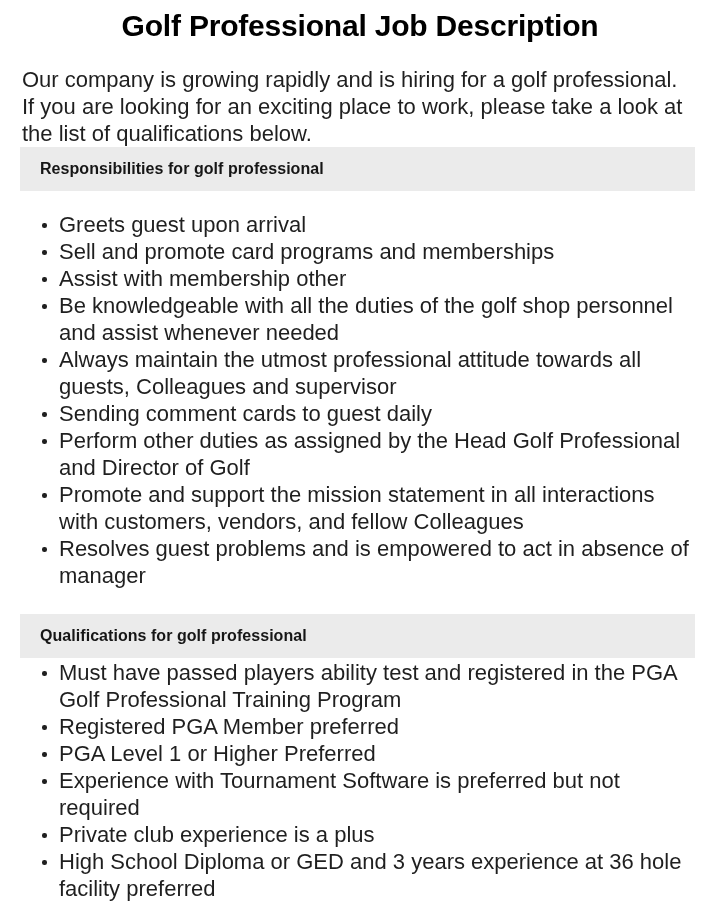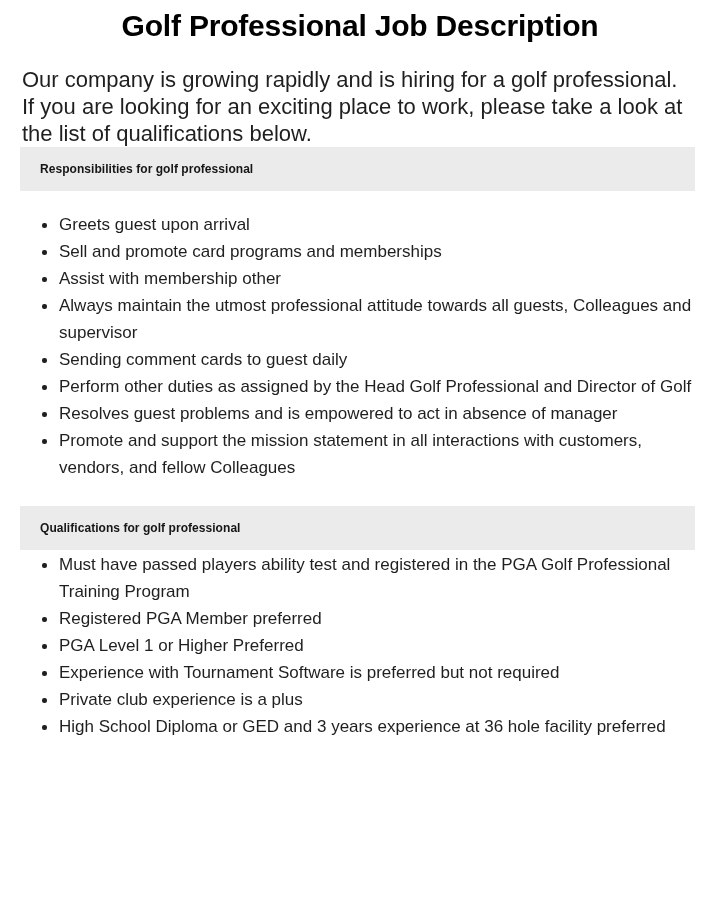--- a/index.html
+++ b/index.html
@@ -54,21 +54,21 @@
   .section-bar {
     background: #ebebeb;
     margin: 0 25px 0 20px;
     height: 44px;
     display: flex;
     align-items: center;
     box-sizing: border-box;
   }
   .section-bar-title {
     padding-left: 20px;
-    font-size: 12px;
+    font-size: 16px;
     font-weight: bold;
     color: #161616;
     line-height: 20px;
     letter-spacing: 0.05px;
   }
 
   
   .bullet-list {
     list-style: none;
     margin: 0;
@@ -77,21 +77,21 @@
   .bullet-list.first-list {
     padding-top: 20px;
   }
   .bullet-list.second-list {
     padding-top: 1px;
   }
   .bullet-item {
     position: relative;
     padding-left: 59px;
     padding-right: 26px;
-    font-size: 17px;
+    font-size: 22px;
     line-height: 27px;
     color: #1f1f1f;
     margin: 0;
   }
   .bullet-item::before {
     content: "";
     position: absolute;
     left: 42px;
     top: 12px;
     width: 4.5px;
@@ -112,25 +112,26 @@
   <p class="intro">Our company is growing rapidly and is hiring for a golf professional. If you are looking for an exciting place to work, please take a look at the list of qualifications below.</p>
 
   <div class="section">
     <div class="section-bar">
       <span class="section-bar-title">Responsibilities for golf professional</span>
     </div>
     <ul class="bullet-list first-list">
       <li class="bullet-item">Greets guest upon arrival</li>
       <li class="bullet-item">Sell and promote card programs and memberships</li>
       <li class="bullet-item">Assist with membership other</li>
+      <li class="bullet-item">Be knowledgeable with all the duties of the golf shop personnel and assist whenever needed</li>
       <li class="bullet-item">Always maintain the utmost professional attitude towards all guests, Colleagues and supervisor</li>
       <li class="bullet-item">Sending comment cards to guest daily</li>
       <li class="bullet-item">Perform other duties as assigned by the Head Golf Professional and Director of Golf</li>
+      <li class="bullet-item">Promote and support the mission statement in all interactions with customers, vendors, and fellow Colleagues</li>
       <li class="bullet-item">Resolves guest problems and is empowered to act in absence of manager</li>
-      <li class="bullet-item">Promote and support the mission statement in all interactions with customers, vendors, and fellow Colleagues</li>
     </ul>
   </div>
 
   <div class="gap-after-first-list"></div>
 
   <div class="section">
     <div class="section-bar">
       <span class="section-bar-title">Qualifications for golf professional</span>
     </div>
     <ul class="bullet-list second-list">

